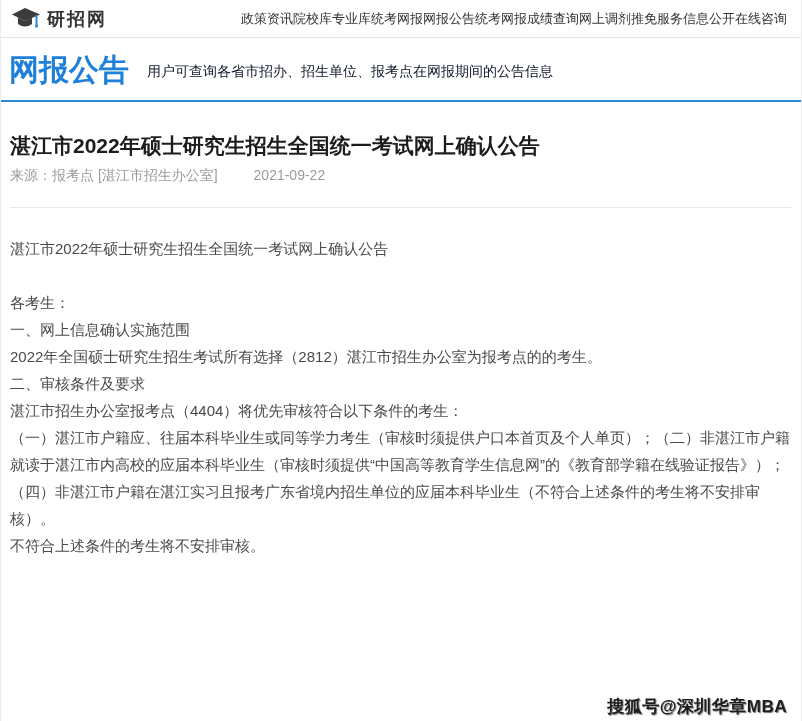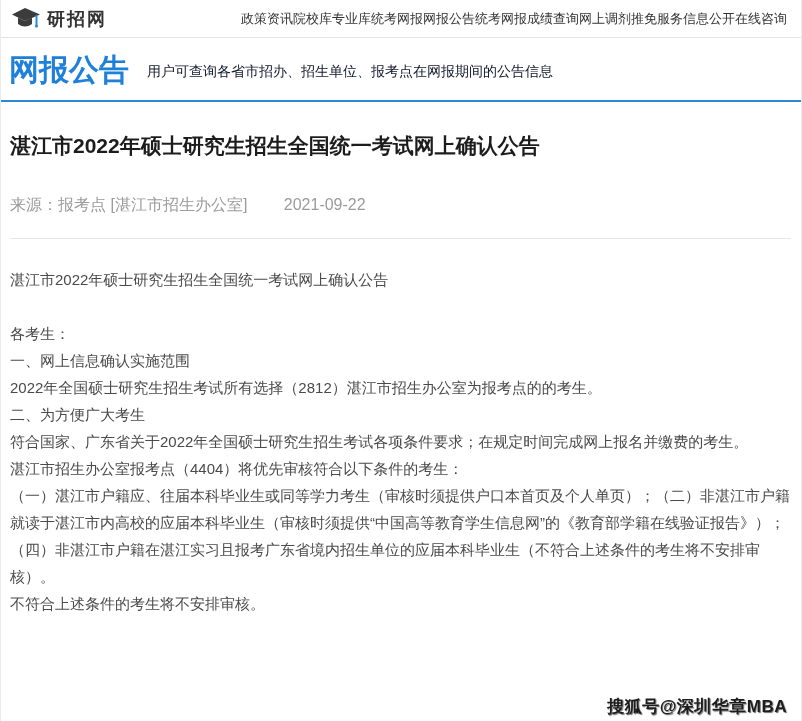--- a/index.html
+++ b/index.html
@@ -20,21 +20,21 @@
   
   .banner { display:flex; align-items:flex-end; padding:16px 10px 14px 8px;
             border-bottom:2px solid #2b8ad6; }
   .banner-title { font-size:30px; font-weight:bold; color:#1e80d8; line-height:32px; }
   .banner-sub { font-size:14px; color:#0f172a; margin-left:18px; padding-bottom:5px; }
 
   
   .article { padding:0 10px 0 9px; }
   .article-title { font-size:21px; font-weight:bold; color:#1c1c1c;
                    line-height:26px; margin-top:31px; }
-  .meta { margin-top:36px; font-size:16px; color:#9b9b9b; }
+  .meta { margin-top:8px; font-size:14px; color:#9b9b9b; }
   .meta-date { margin-left:32px; }
   .divider { border:none; border-top:1px solid #e7e7e7; margin-top:22px; }
 
   .body-text { margin-top:0; }
   .body-text p { font-size:15px; color:#4a4a4a; line-height:27px; }
   .body-text p.gap { margin-top:27px; }
 
   
   .watermark { position:absolute; right:14px; bottom:3px; font-size:17px; font-weight:bold;
                color:#1d1d1d; letter-spacing:0.5px;
@@ -83,22 +83,21 @@
     <div class="meta">
       <span class="meta-source">来源：报考点 [湛江市招生办公室]</span>
       <span class="meta-date">2021-09-22</span>
     </div>
     <hr class="divider">
     <div class="body-text">
         <p class="gap">湛江市2022年硕士研究生招生全国统一考试网上确认公告</p>
         <p class="gap">各考生：</p>
         <p>一、网上信息确认实施范围</p>
         <p>2022年全国硕士研究生招生考试所有选择（2812）湛江市招生办公室为报考点的的考生。</p>
-        <p>二、为方便广大考生</p>
-        <p>符合国家、广东省关于2022年全国硕士研究生招生考试各项条件要求；在规定时间完成网上报名并缴费的考生。</p>
+        <p>二、审核条件及要求</p>
         <p>湛江市招生办公室报考点（4404）将优先审核符合以下条件的考生：</p>
         <p>（一）湛江市户籍应、往届本科毕业生或同等学力考生（审核时须提供户口本首页及个人单页）；（二）非湛江市户籍就读于湛江市内高校的应届本科毕业生（审核时须提供“中国高等教育学生信息网”的《教育部学籍在线验证报告》）；</p>
         <p>（四）非湛江市户籍在湛江实习且报考广东省境内招生单位的应届本科毕业生（不符合上述条件的考生将不安排审核）。</p>
         <p>不符合上述条件的考生将不安排审核。</p>
       </div>
   </div>
 
   <div class="watermark">搜狐号@深圳华章MBA</div>
 
 </div>

